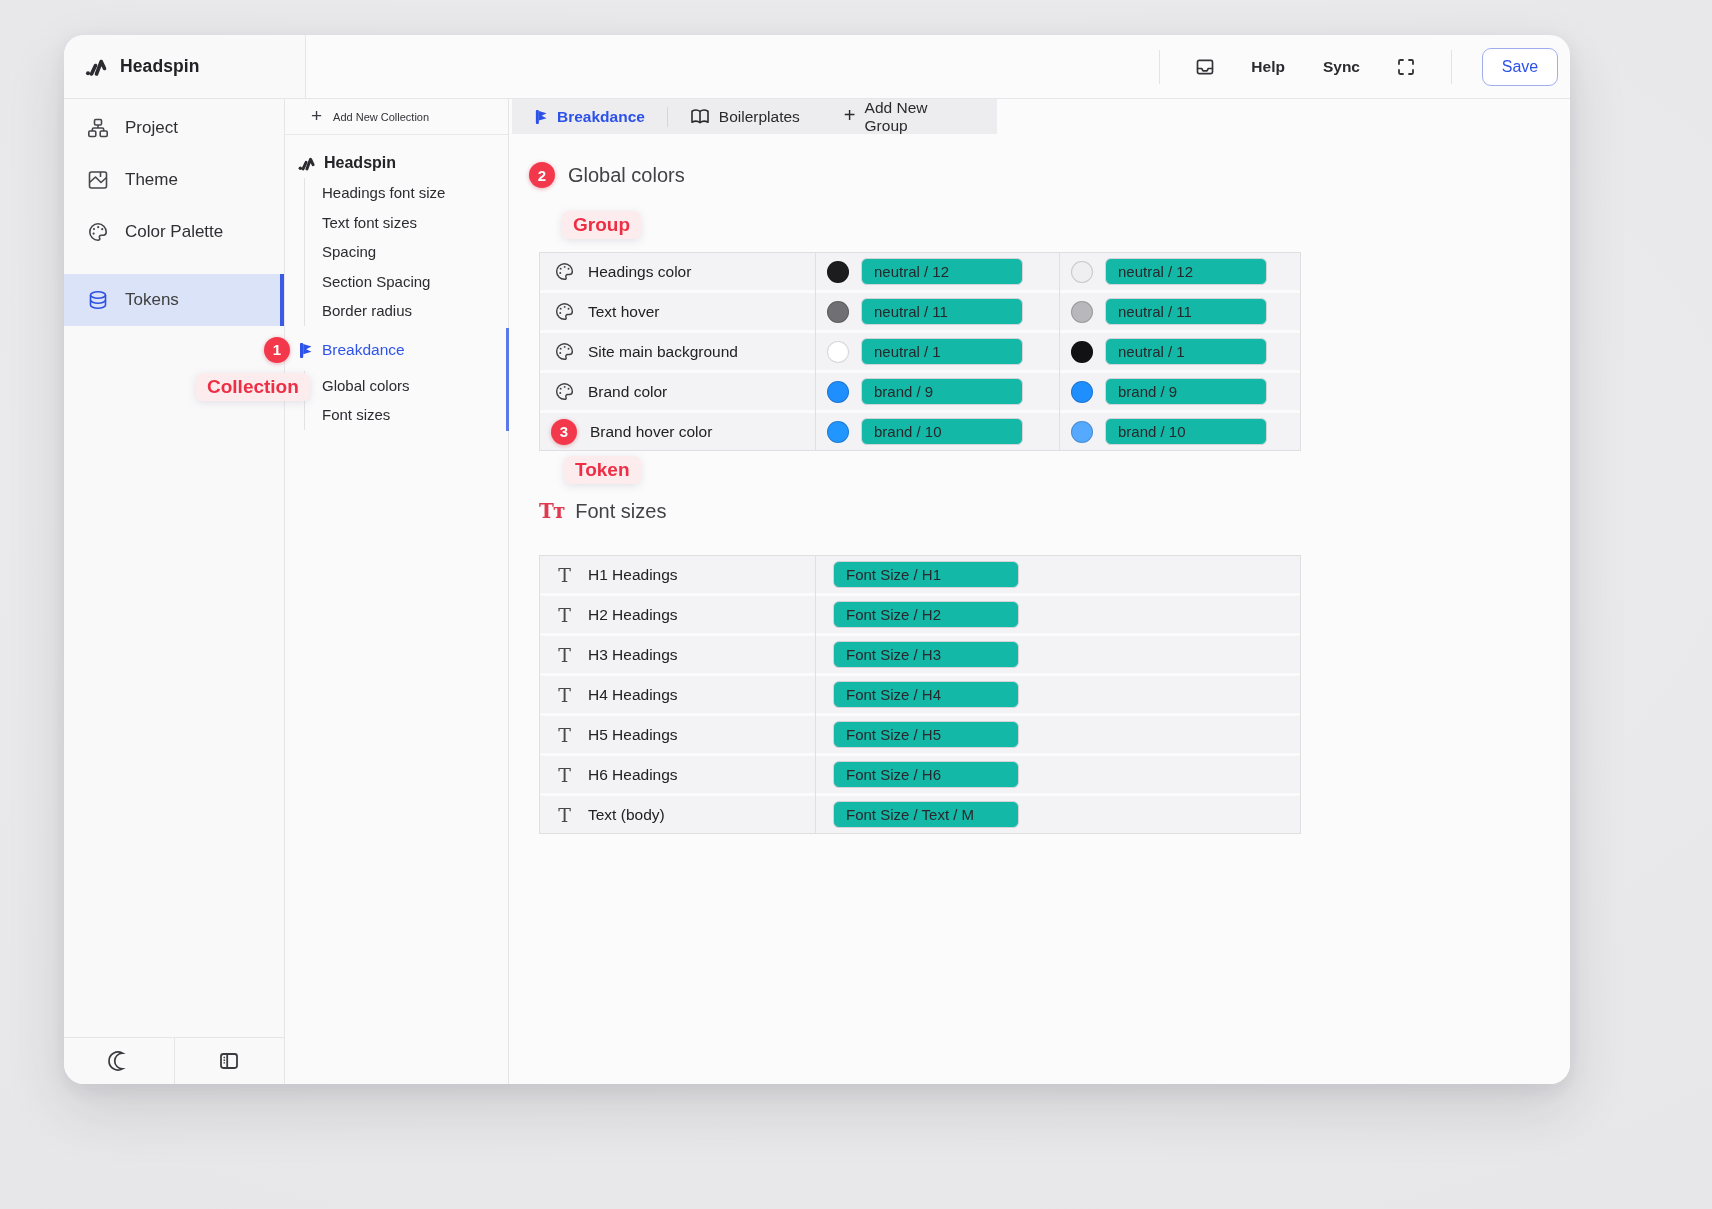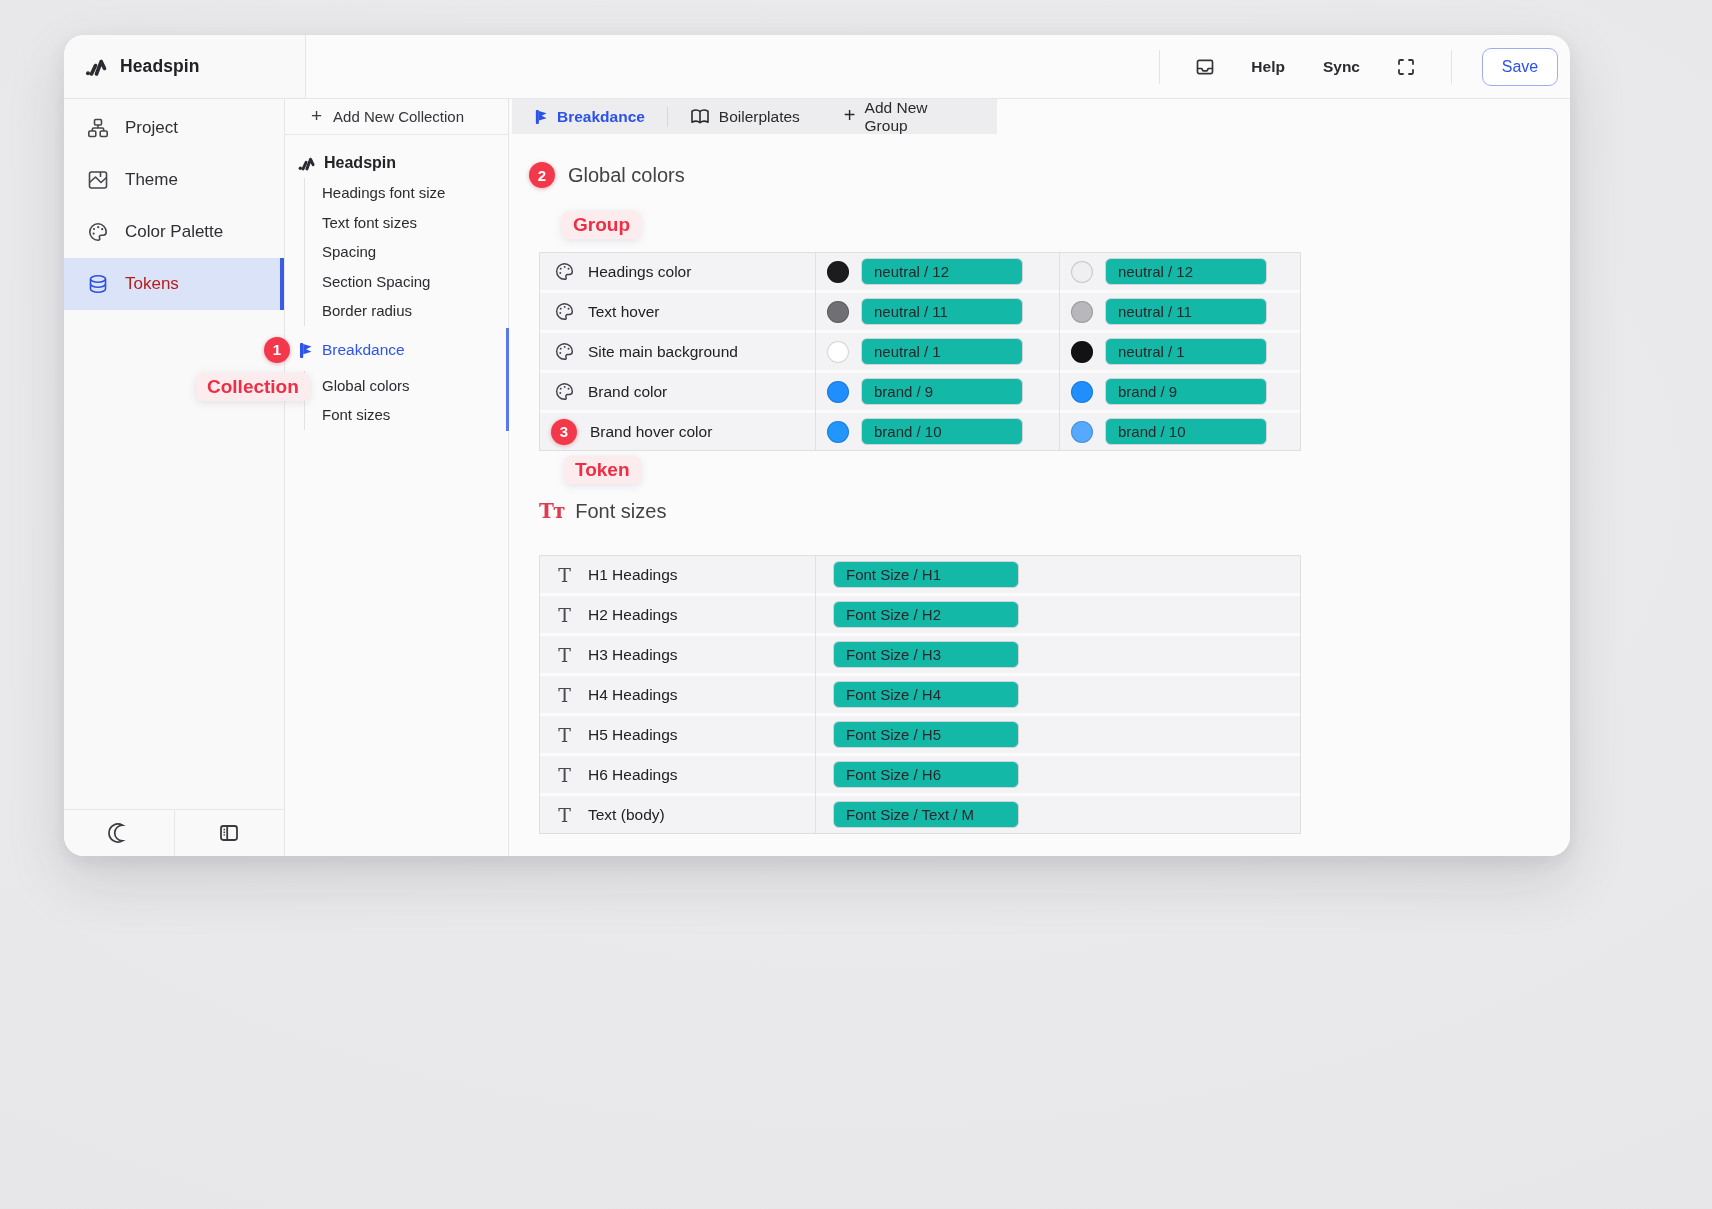--- a/index.html
+++ b/index.html
@@ -1,50 +1,50 @@
 <!DOCTYPE html>
 <html><head>
 <meta charset="utf-8">
 <style>
   html,body{margin:0;padding:0;}
   body{width:1712px;height:1209px;background:#e9e9eb;font-family:"Liberation Sans","DejaVu Sans",sans-serif;
        -webkit-font-smoothing:antialiased;position:relative;overflow:hidden;}
   .stage{position:absolute;inset:0;background:radial-gradient(120% 100% at 50% 40%, #ededef 0%, #e7e7e9 70%, #e3e3e6 100%);}
-  .window{position:absolute;left:64px;top:35px;width:1506px;height:821px;background:#fbfbfc;border-radius:20px;
+  .window{position:absolute;left:64px;top:35px;width:1506px;height:1049px;background:#fbfbfc;border-radius:20px;
           box-shadow:0 24px 60px rgba(40,40,60,.14), 0 6px 18px rgba(40,40,60,.08);overflow:hidden;
           display:flex;flex-direction:column;}
   
   .hdr{height:63px;flex:0 0 63px;display:flex;align-items:stretch;border-bottom:1px solid #e6e6e8;}
   .hdr-left{width:220px;flex:0 0 220px;border-right:1px solid #e6e6e8;display:flex;align-items:center;padding-left:21px;gap:13px;background:#f9f9fa;}
   .brand-name{font-size:17.5px;font-weight:700;color:#222226;letter-spacing:.1px;}
   .hdr-right{margin-left:auto;display:flex;align-items:center;padding-right:12px;gap:16px;}
   .hdr-divider{width:1px;height:34px;background:#e3e3e5;margin:0 10px;}
   .hdr-icon{width:38px;height:38px;display:flex;align-items:center;justify-content:center;color:#343438;cursor:pointer;}
   .hdr-txt{font-size:15.5px;font-weight:600;color:#2b2b2f;padding:0 11px;cursor:pointer;}
   .save-btn{width:74px;height:36px;margin-left:4px;border:1.5px solid #9fadee;border-radius:9px;background:#ffffff;
             color:#2c51e8;font-size:16px;font-weight:500;display:flex;align-items:center;justify-content:center;cursor:pointer;}
   
   .bdy{flex:1;display:flex;min-height:0;}
   
   .side1{width:220px;flex:0 0 220px;border-right:1px solid #e6e6e8;background:#f9f9fa;display:flex;flex-direction:column;position:relative;}
   .nav{padding-top:3px;}
   .nav-item{height:52px;display:flex;align-items:center;padding-left:22px;gap:15px;font-size:17px;color:#2f2f34;cursor:pointer;position:relative;}
   .nav-item .nicon{width:24px;height:24px;display:flex;align-items:center;justify-content:center;color:#46464b;}
-  .nav-item.active{background:#dbe3f8;color:#b91c1c;}
+  .nav-item.active{background:#dbe3f8;color:#404040;margin-top:16px;}
   .nav-item.active .nicon{color:#2c50e4;}
   .nav-item.active::after{content:"";position:absolute;right:0;top:0;bottom:0;width:4px;background:#3b5ae6;}
   .side1-foot{margin-top:auto;height:46px;border-top:1px solid #e6e6e8;display:flex;}
   .foot-cell{flex:1;display:flex;align-items:center;justify-content:center;color:#3a3a3f;cursor:pointer;}
   .foot-cell + .foot-cell{border-left:1px solid #e6e6e8;}
   
   .side2{width:223px;flex:0 0 223px;border-right:1px solid #e4e4e6;background:#fafafb;position:relative;}
   .sel-bar{position:absolute;right:-1px;top:229px;width:3px;height:103px;background:#5b79e8;z-index:3;}
   .addrow{height:35px;border-bottom:1px solid #e8e8ea;display:flex;align-items:center;padding-left:26px;gap:11px;cursor:pointer;}
   .addrow .plus{font-size:19px;color:#3b3b40;line-height:1;margin-top:-2px;}
-  .addrow .atxt{font-size:15px;color:#333338;}
+  .addrow .atxt{font-size:11px;color:#333338;}
   .tree{padding-top:13px;}
   .tree-hdr{height:30px;display:flex;align-items:center;padding-left:13px;gap:9px;}
   .tree-hdr .ttxt{font-size:16px;font-weight:700;color:#232328;}
   .tlist{margin-left:19px;border-left:1px solid #e2e2e4;padding-left:17px;}
   .titem{height:29.5px;display:flex;align-items:center;font-size:15px;color:#2b2b30;cursor:pointer;}
   .bd-row{margin-top:9px;height:31px;display:flex;align-items:center;padding-left:13px;gap:9px;position:relative;cursor:pointer;}
   .bd-row .btxt{font-size:15.5px;font-weight:500;color:#2e53e8;}
   .tlist.children{margin-top:5px;}
   
   .nbadge{width:26px;height:26px;border-radius:50%;background:#f2384a;color:#fff;font-size:15px;font-weight:700;

